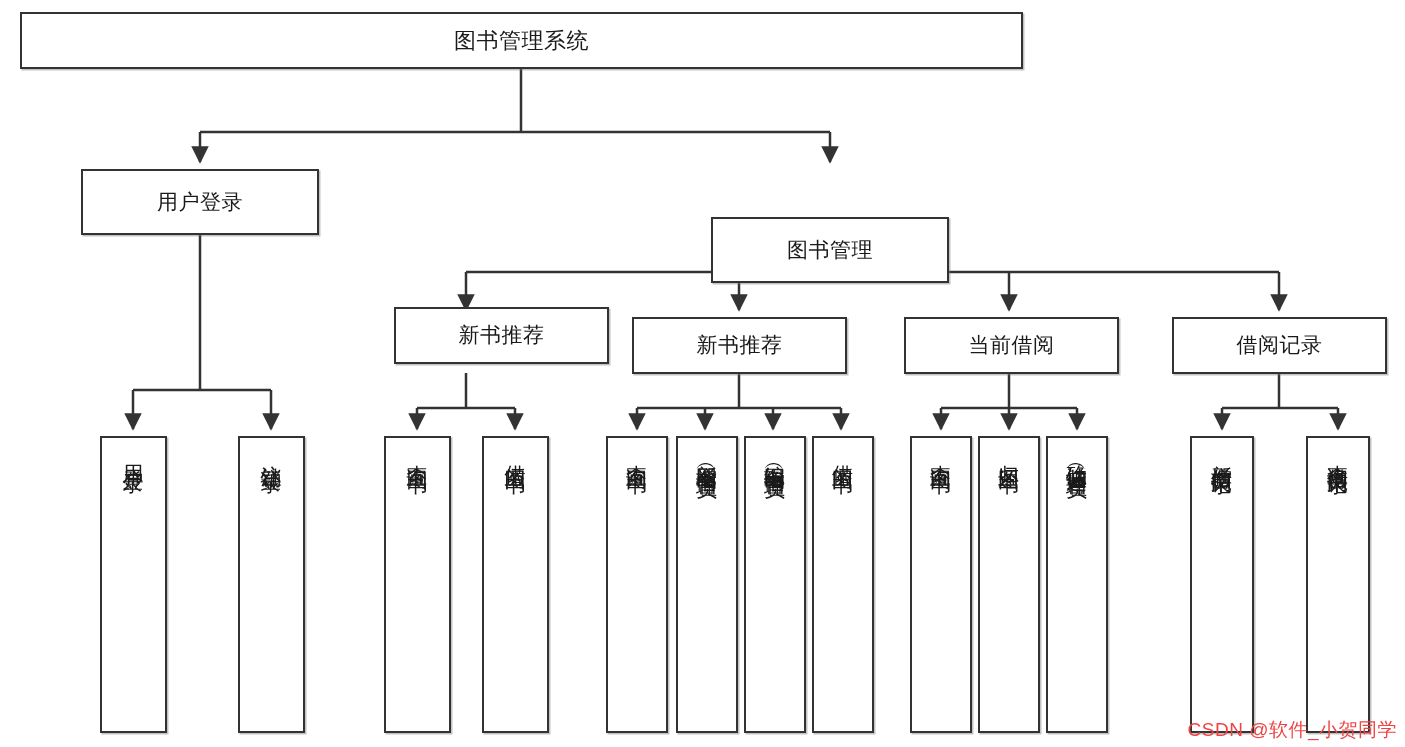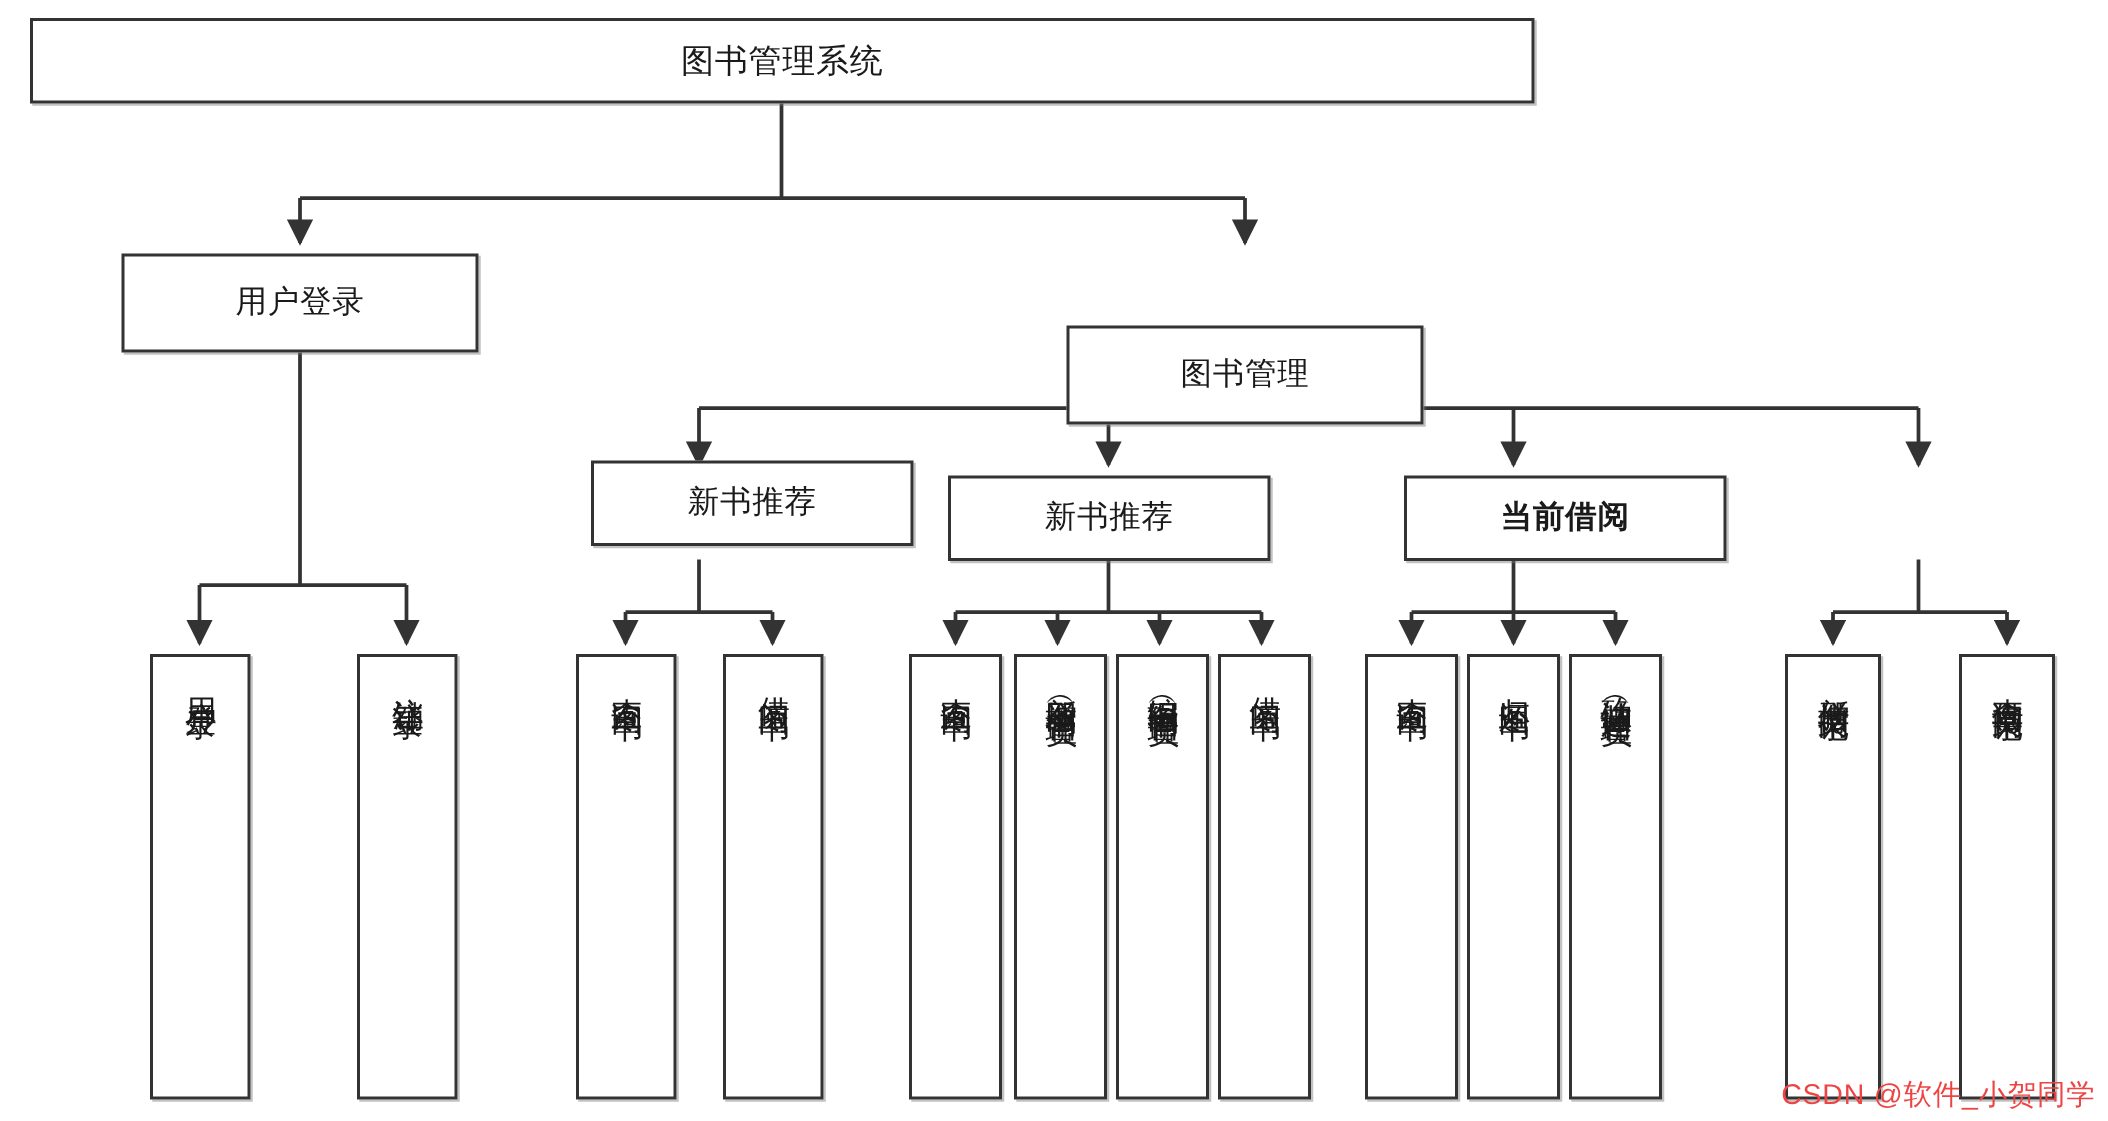--- a/index.html
+++ b/index.html
@@ -142,24 +142,27 @@
   </div>
 
   <div class="node-box node-l3" style="left:362px; top:307px; width:215px; height:57px;margin-left:32px;">
     <span class="node-label">新书推荐</span>
   </div>
 
   <div class="node-box node-l3" style="left:632px; top:317px; width:215px; height:57px;">
     <span class="node-label">新书推荐</span>
   </div>
 
-  <div class="node-box node-l3" style="left:936px; top:317px; width:215px; height:57px;font-weight:bold;">
+  <div class="node-box node-l3" style="left:904px; top:317px; width:215px; height:57px;">
     <span class="node-label">当前借阅</span>
   </div>
 
+  <div class="node-box node-l3" style="left:1172px; top:317px; width:215px; height:57px;">
+    <span class="node-label">借阅记录</span>
+  </div>
 
   <div class="node-box node-leaf" style="left:100px; top:436px; width:67px; height:297px;">
     <span class="node-label">用户登录</span>
   </div>
 
   <div class="node-box node-leaf" style="left:238px; top:436px; width:67px; height:297px;">
     <span class="node-label">注销登录</span>
   </div>
 
   <div class="node-box node-leaf" style="left:384px; top:436px; width:67px; height:297px;">

